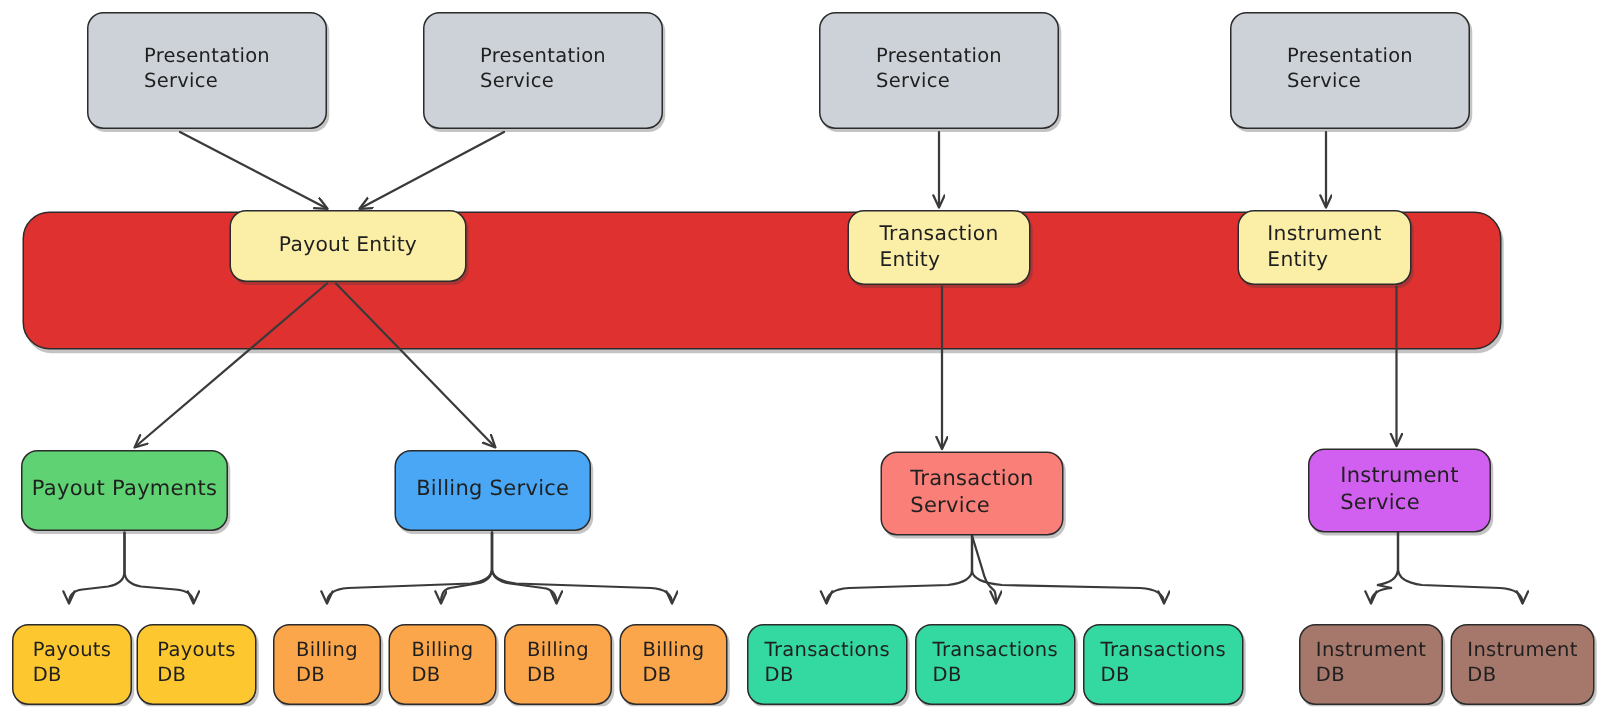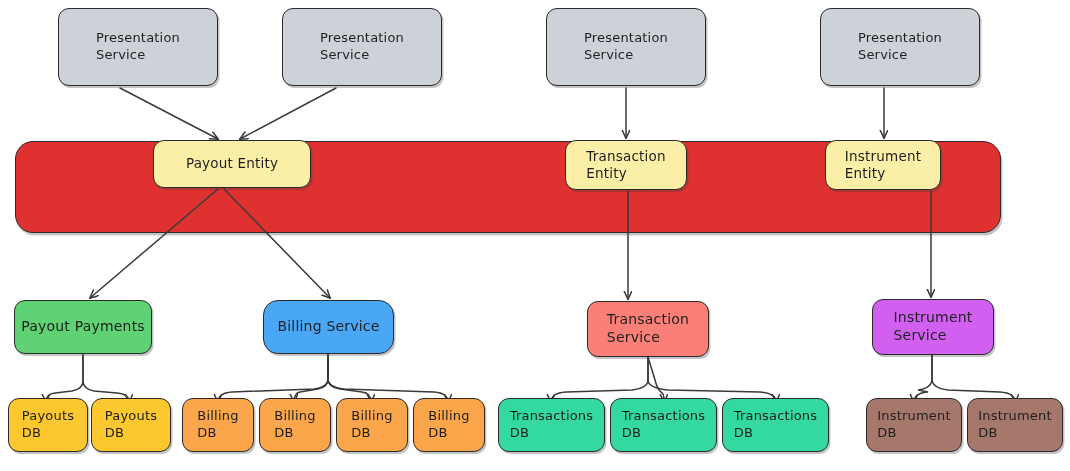--- a/index.html
+++ b/index.html
@@ -50,21 +50,21 @@
     position: absolute;
     color: #1f1f1f;
     font-size: 13.5px;
     letter-spacing: 0.4px;
     white-space: nowrap;
     font-family: "DejaVu Sans", sans-serif;
   }
   .presentation { font-size: 13px; }
   .entity       { font-size: 13.5px; }
   .service      { font-size: 14px; }
-  .db           { font-size: 13px; }
+  .db           { font-size: 13px; margin-top: 18px; }
 </style>
 </head>
 <body>
 
 <div id="diagram-root">
 
   <div class="layer-band" id="layer-band" style="left: 15px; top: 141px; width: 986px; height: 92px; background: rgb(224, 49, 49); border-color: rgb(43, 43, 43);"></div>
 
   <svg class="edges" id="edges-svg" viewBox="0 0 1070 471">
     <defs>
@@ -97,21 +97,21 @@
 
   <div id="node-layer">
       <div class="node presentation" style="left: 58px; top: 8px; width: 160px; height: 78px; background: rgb(204, 210, 216);">Presentation<br>Service</div>
       <div class="node presentation" style="left: 282px; top: 8px; width: 160px; height: 78px; background: rgb(204, 210, 216);">Presentation<br>Service</div>
       <div class="node presentation" style="left: 546px; top: 8px; width: 160px; height: 78px; background: rgb(204, 210, 216);">Presentation<br>Service</div>
       <div class="node presentation" style="left: 820px; top: 8px; width: 160px; height: 78px; background: rgb(204, 210, 216);">Presentation<br>Service</div>
       <div class="node entity" style="left: 153px; top: 140px; width: 158px; height: 48px; background: rgb(251, 239, 168);">Payout Entity</div>
       <div class="node entity" style="left: 565px; top: 140px; width: 122px; height: 50px; background: rgb(251, 239, 168);">Transaction<br>Entity</div>
       <div class="node entity" style="left: 825px; top: 140px; width: 116px; height: 50px; background: rgb(251, 239, 168);">Instrument<br>Entity</div>
       <div class="node service" style="left: 14px; top: 300px; width: 138px; height: 54px; background: rgb(95, 210, 115);">Payout Payments</div>
-      <div class="node service" style="left: 263px; top: 300px; width: 131px; height: 54px; background: rgb(73, 167, 245); border-radius: 15px;">Billing Service</div>
+      <div class="node service" style="left: 263px; top: 300px; width: 131px; height: 54px; background: rgb(73, 167, 245);">Billing Service</div>
       <div class="node service" style="left: 587px; top: 301px; width: 122px; height: 56px; background: rgb(249, 127, 120);">Transaction<br>Service</div>
       <div class="node service" style="left: 872px; top: 299px; width: 122px; height: 56px; background: rgb(209, 96, 240);">Instrument<br>Service</div>
       <div class="node db" style="left: 8px; top: 398px; width: 80px; height: 54px; background: rgb(253, 199, 47);">Payouts<br>DB</div>
       <div class="node db" style="left: 91px; top: 398px; width: 80px; height: 54px; background: rgb(253, 199, 47);">Payouts<br>DB</div>
       <div class="node db" style="left: 182px; top: 398px; width: 72px; height: 54px; background: rgb(251, 166, 74);">Billing<br>DB</div>
       <div class="node db" style="left: 259px; top: 398px; width: 72px; height: 54px; background: rgb(251, 166, 74);">Billing<br>DB</div>
       <div class="node db" style="left: 336px; top: 398px; width: 72px; height: 54px; background: rgb(251, 166, 74);">Billing<br>DB</div>
       <div class="node db" style="left: 413px; top: 398px; width: 72px; height: 54px; background: rgb(251, 166, 74);">Billing<br>DB</div>
       <div class="node db" style="left: 498px; top: 398px; width: 107px; height: 54px; background: rgb(51, 217, 160);">Transactions<br>DB</div>
       <div class="node db" style="left: 610px; top: 398px; width: 107px; height: 54px; background: rgb(51, 217, 160);">Transactions<br>DB</div>

